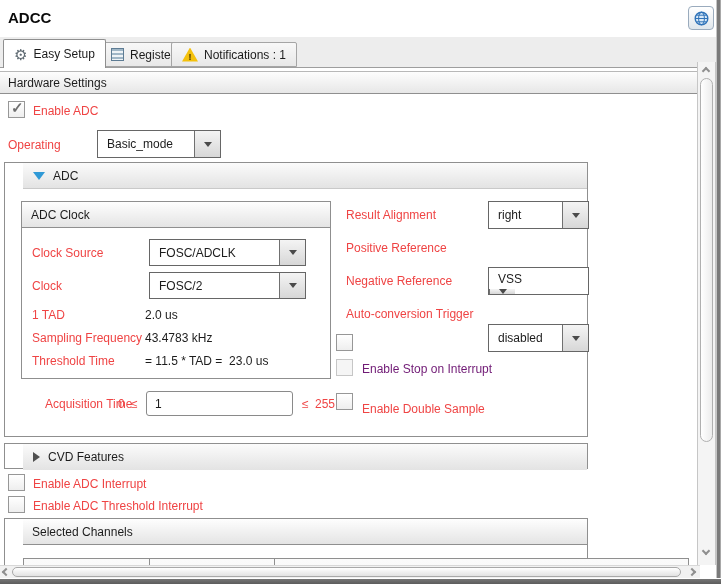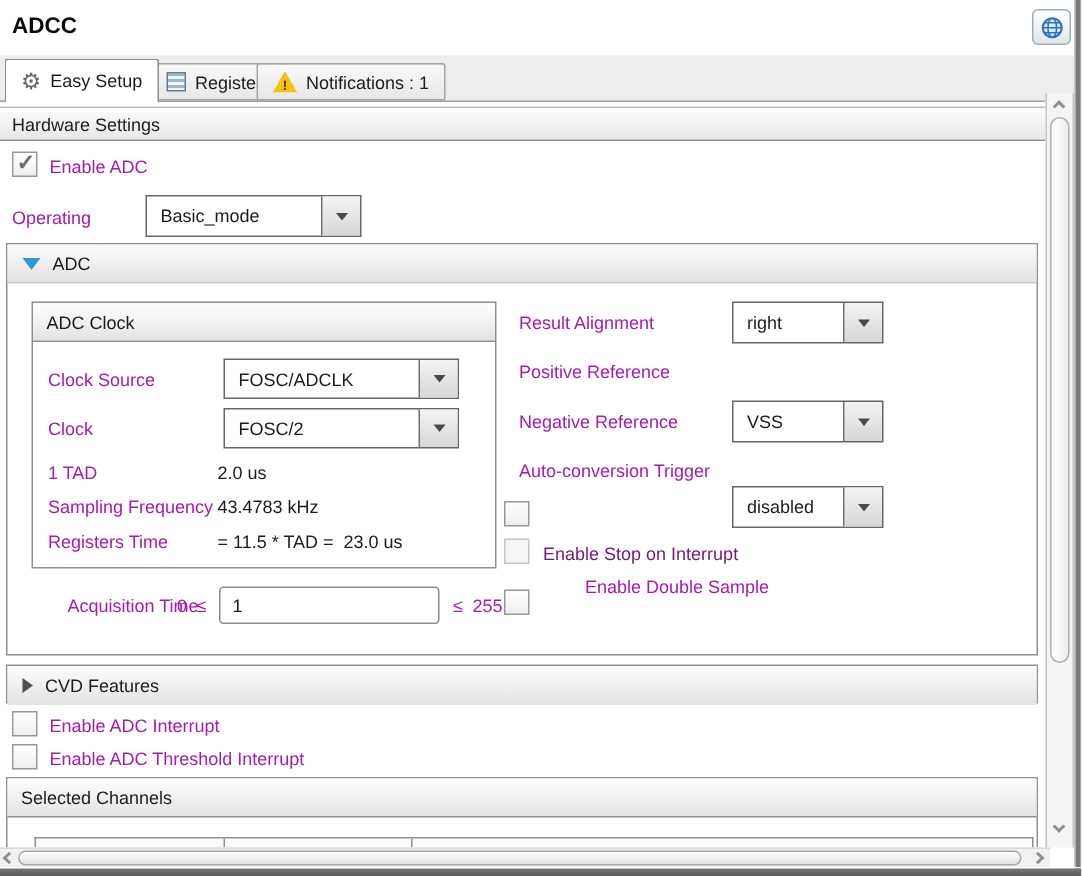--- a/index.html
+++ b/index.html
@@ -21,28 +21,28 @@
   .tab.active { background:#fff; border-color:#8f8f8f; height:29px; top:2px; z-index:2; border-bottom:none; }
   .gear-glyph { font-size:15px; color:#5f6a72; line-height:1; }
   .reg-icon { width:13px; height:13px; border:1px solid #5e7c94;
               background:repeating-linear-gradient(to bottom,#9fb6c6 0 2px,#eef3f6 2px 4px); }
   .warn-icon { width:16px; height:14px; background:#f4c10c; clip-path:polygon(50% 0,100% 100%,0 100%); position:relative; display:inline-block; }
   .warn-excl { position:absolute; left:0; right:0; bottom:0; text-align:center; font-size:9px; font-weight:bold; color:#403000; }
 
   
   .content { position:absolute; left:0; top:68px; width:697px; height:497px; background:#fff; overflow:hidden; }
 
-  .label { position:absolute; font-size:12px; color:#a21caf; white-space:nowrap; }
+  .label { position:absolute; font-size:12px; color:#ef4444; white-space:nowrap; }
   .value { position:absolute; font-size:12px; color:#1c1c1c; white-space:pre; }
 
   .section-bar { position:absolute; left:0; width:697px; height:23px; background:linear-gradient(#fdfdfd,#e7e7e7);
                  border-top:1px solid #b8b8b8; border-bottom:1px solid #8f8f8f; display:flex; align-items:center;
                  padding-left:8px; font-size:12px; color:#1c1c1c; }
 
-  .accordion { position:absolute; left:4px; width:688px; border:1px solid #8f8f8f; background:#fff; }
+  .accordion { position:absolute; left:4px; width:584px; border:1px solid #8f8f8f; background:#fff;padding-left:18px; }
   .acc-header { height:26px; background:linear-gradient(#fbfbfb,#e3e3e3); border-bottom:1px solid #c9c9c9;
                 display:flex; align-items:center; padding-left:10px; gap:8px; font-size:12px; color:#1c1c1c; }
   .acc-header.collapsed { border-bottom:none; }
   .tri-down { width:0; height:0; border-left:6px solid transparent; border-right:6px solid transparent; border-top:8px solid #2f99d6; }
   .tri-right { width:0; height:0; border-top:5px solid transparent; border-bottom:5px solid transparent; border-left:7px solid #4f4f4f; }
 
   .groupbox { position:absolute; border:1px solid #8f8f8f; background:#fff; }
   .group-header { height:26px; background:linear-gradient(#fefefe,#e4e4e4); border-bottom:1px solid #8f8f8f;
                   display:flex; align-items:center; padding-left:9px; font-size:12px; color:#1c1c1c; }
 
@@ -123,21 +123,21 @@
   <div class="content">
 
     <div class="section-bar" style="top:3px;">
       <span>Hardware Settings</span>
     </div>
 
     <span class="checkbox checked" style="left:8px; top:33px;"></span>
     <span class="label" style="left:33px; top:36px;">Enable ADC</span>
 
     <span class="label" style="left:8px; top:70px;">Operating</span>
-    <div class="combo" style="left:97px; top:62px; width:144px; height:28px;">
+    <div class="combo" style="left:97px; top:62px; width:124px; height:28px;">
       <span class="combo-text">Basic_mode</span>
       <span class="combo-btn">
           <span class="arrow-down"></span>
         </span>
     </div>
 
     <div class="accordion" style="top:94px; height:275px;">
       <div class="acc-header">
         <span class="tri-down"></span>
         <span>ADC</span>
@@ -158,34 +158,34 @@
         <div class="combo" style="left:127px; top:70px; width:157px; height:27px;">
           <span class="combo-text">FOSC/2</span>
           <span class="combo-btn">
               <span class="arrow-down"></span>
             </span>
         </div>
         <span class="label" style="left:10px; top:106px;">1 TAD</span>
         <span class="value" style="left:123px; top:106px;">2.0 us</span>
         <span class="label" style="left:10px; top:129px;">Sampling Frequency</span>
         <span class="value" style="left:123px; top:129px;">43.4783 kHz</span>
-        <span class="label" style="left:10px; top:152px;">Registers Time</span>
+        <span class="label" style="left:10px; top:152px;">Threshold Time</span>
         <span class="value" style="left:123px; top:152px;text-align:center;">= 11.5 * TAD =  23.0 us</span>
       </div>
 
       <span class="label" style="left:341px; top:45px;">Result Alignment</span>
       <div class="combo" style="left:483px; top:38px; width:101px; height:28px;">
         <span class="combo-text">right</span>
         <span class="combo-btn">
             <span class="arrow-down"></span>
           </span>
       </div>
       <span class="label" style="left:341px; top:78px;">Positive Reference</span>
       <span class="label" style="left:341px; top:111px;">Negative Reference</span>
-      <div class="combo" style="left:483px; top:104px; width:101px; height:28px;">
+      <div class="combo" style="left:483px; top:104px; width:101px; height:28px;flex-direction:column;">
         <span class="combo-text">VSS</span>
         <span class="combo-btn">
             <span class="arrow-down"></span>
           </span>
       </div>
       <span class="label" style="left:341px; top:144px;">Auto-conversion Trigger</span>
       <div class="combo" style="left:483px; top:137px; width:101px; height:28px;margin-top:24px;">
         <span class="combo-text">disabled</span>
         <span class="combo-btn">
             <span class="arrow-down"></span>
@@ -196,21 +196,21 @@
       <span class="checkbox disabled" style="left:331px; top:196px;"></span>
       <span class="label disabled" style="left:357px; top:199px;">Enable Stop on Interrupt</span>
 
       <span class="label" style="left:24px; top:234px;margin-left:16px;">Acquisition Time</span>
       <span class="label" style="left:113px; top:234px;">0</span>
       <span class="label" style="left:126px; top:234px;">≤</span>
       <input class="text-input" style="left: 141px; top: 228px; width: 147px; height: 25px;" value="1">
       <span class="label" style="left:297px; top:234px;">≤</span>
       <span class="label" style="left:310px; top:234px;">255</span>
       <span class="checkbox" style="left:331px; top:230px;"></span>
-      <span class="label" style="left:357px; top:221px;margin-left:28px;">Enable Double Sample</span>
+      <span class="label" style="left:357px; top:239px;">Enable Double Sample</span>
     </div>
 
     <div class="accordion" style="top:375px; height:26px;">
       <div class="acc-header collapsed">
         <span class="tri-right"></span>
         <span>CVD Features</span>
       </div>
     </div>
 
     <span class="checkbox" style="left:8px; top:406px;"></span>

